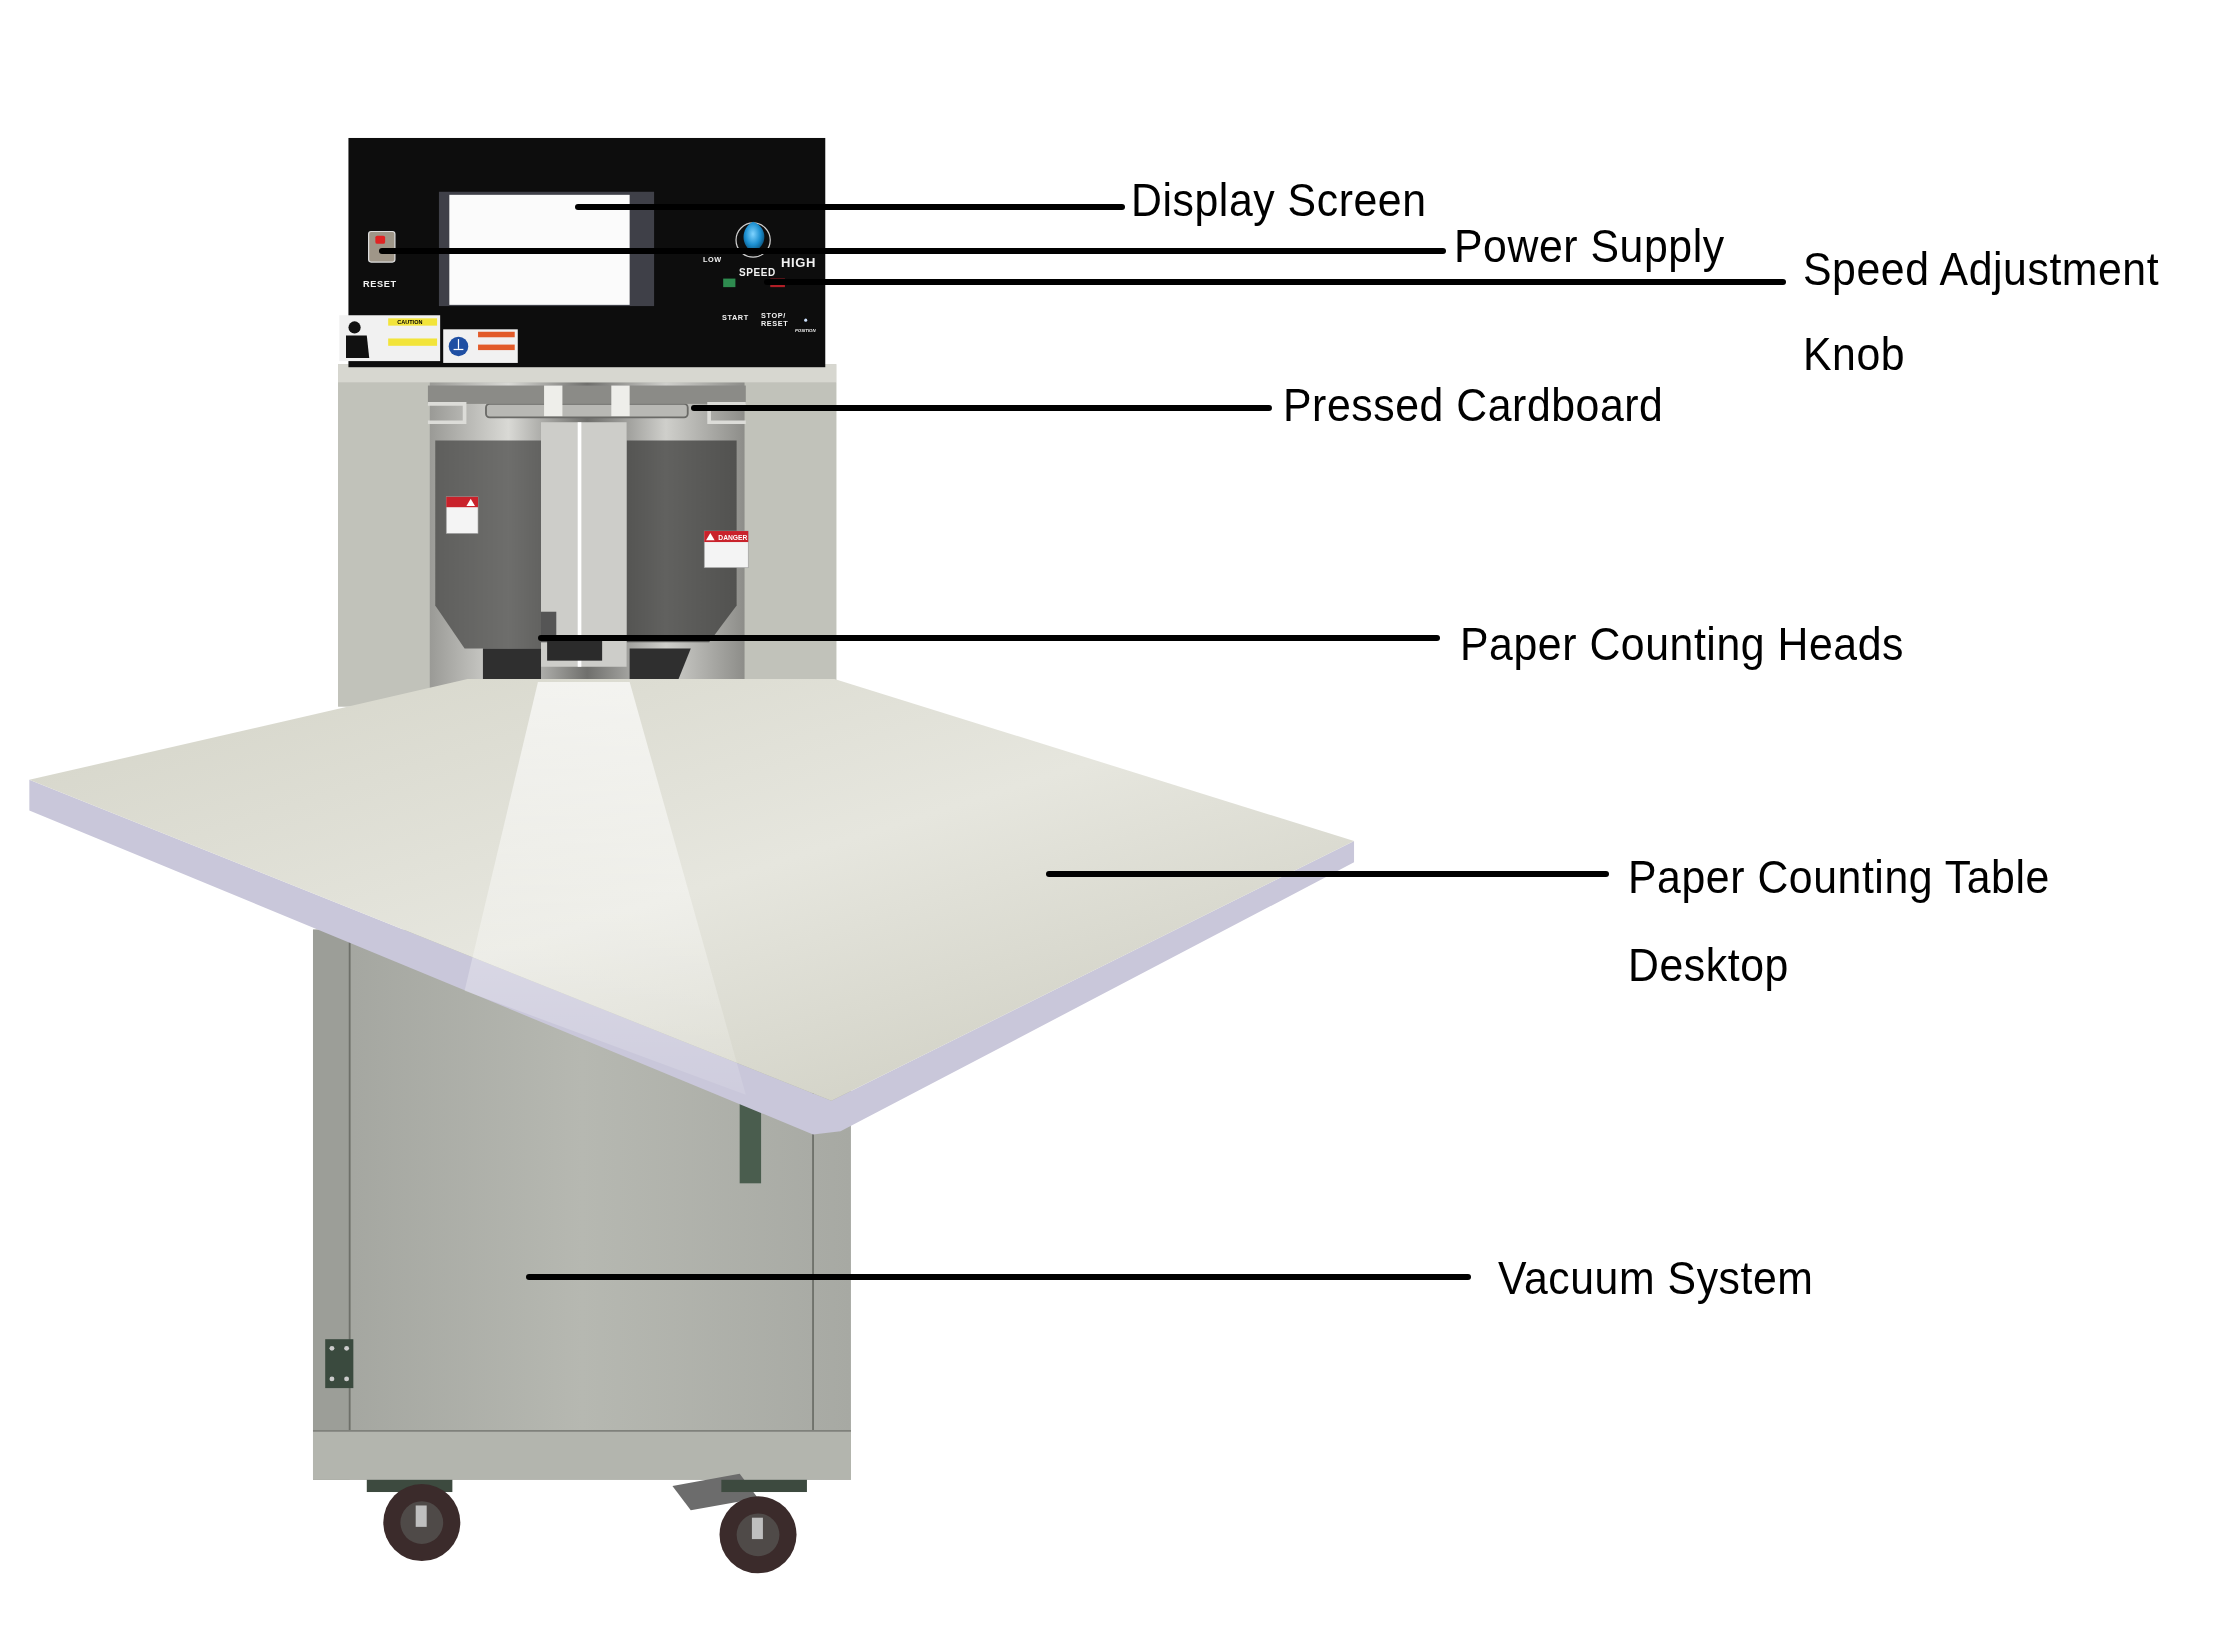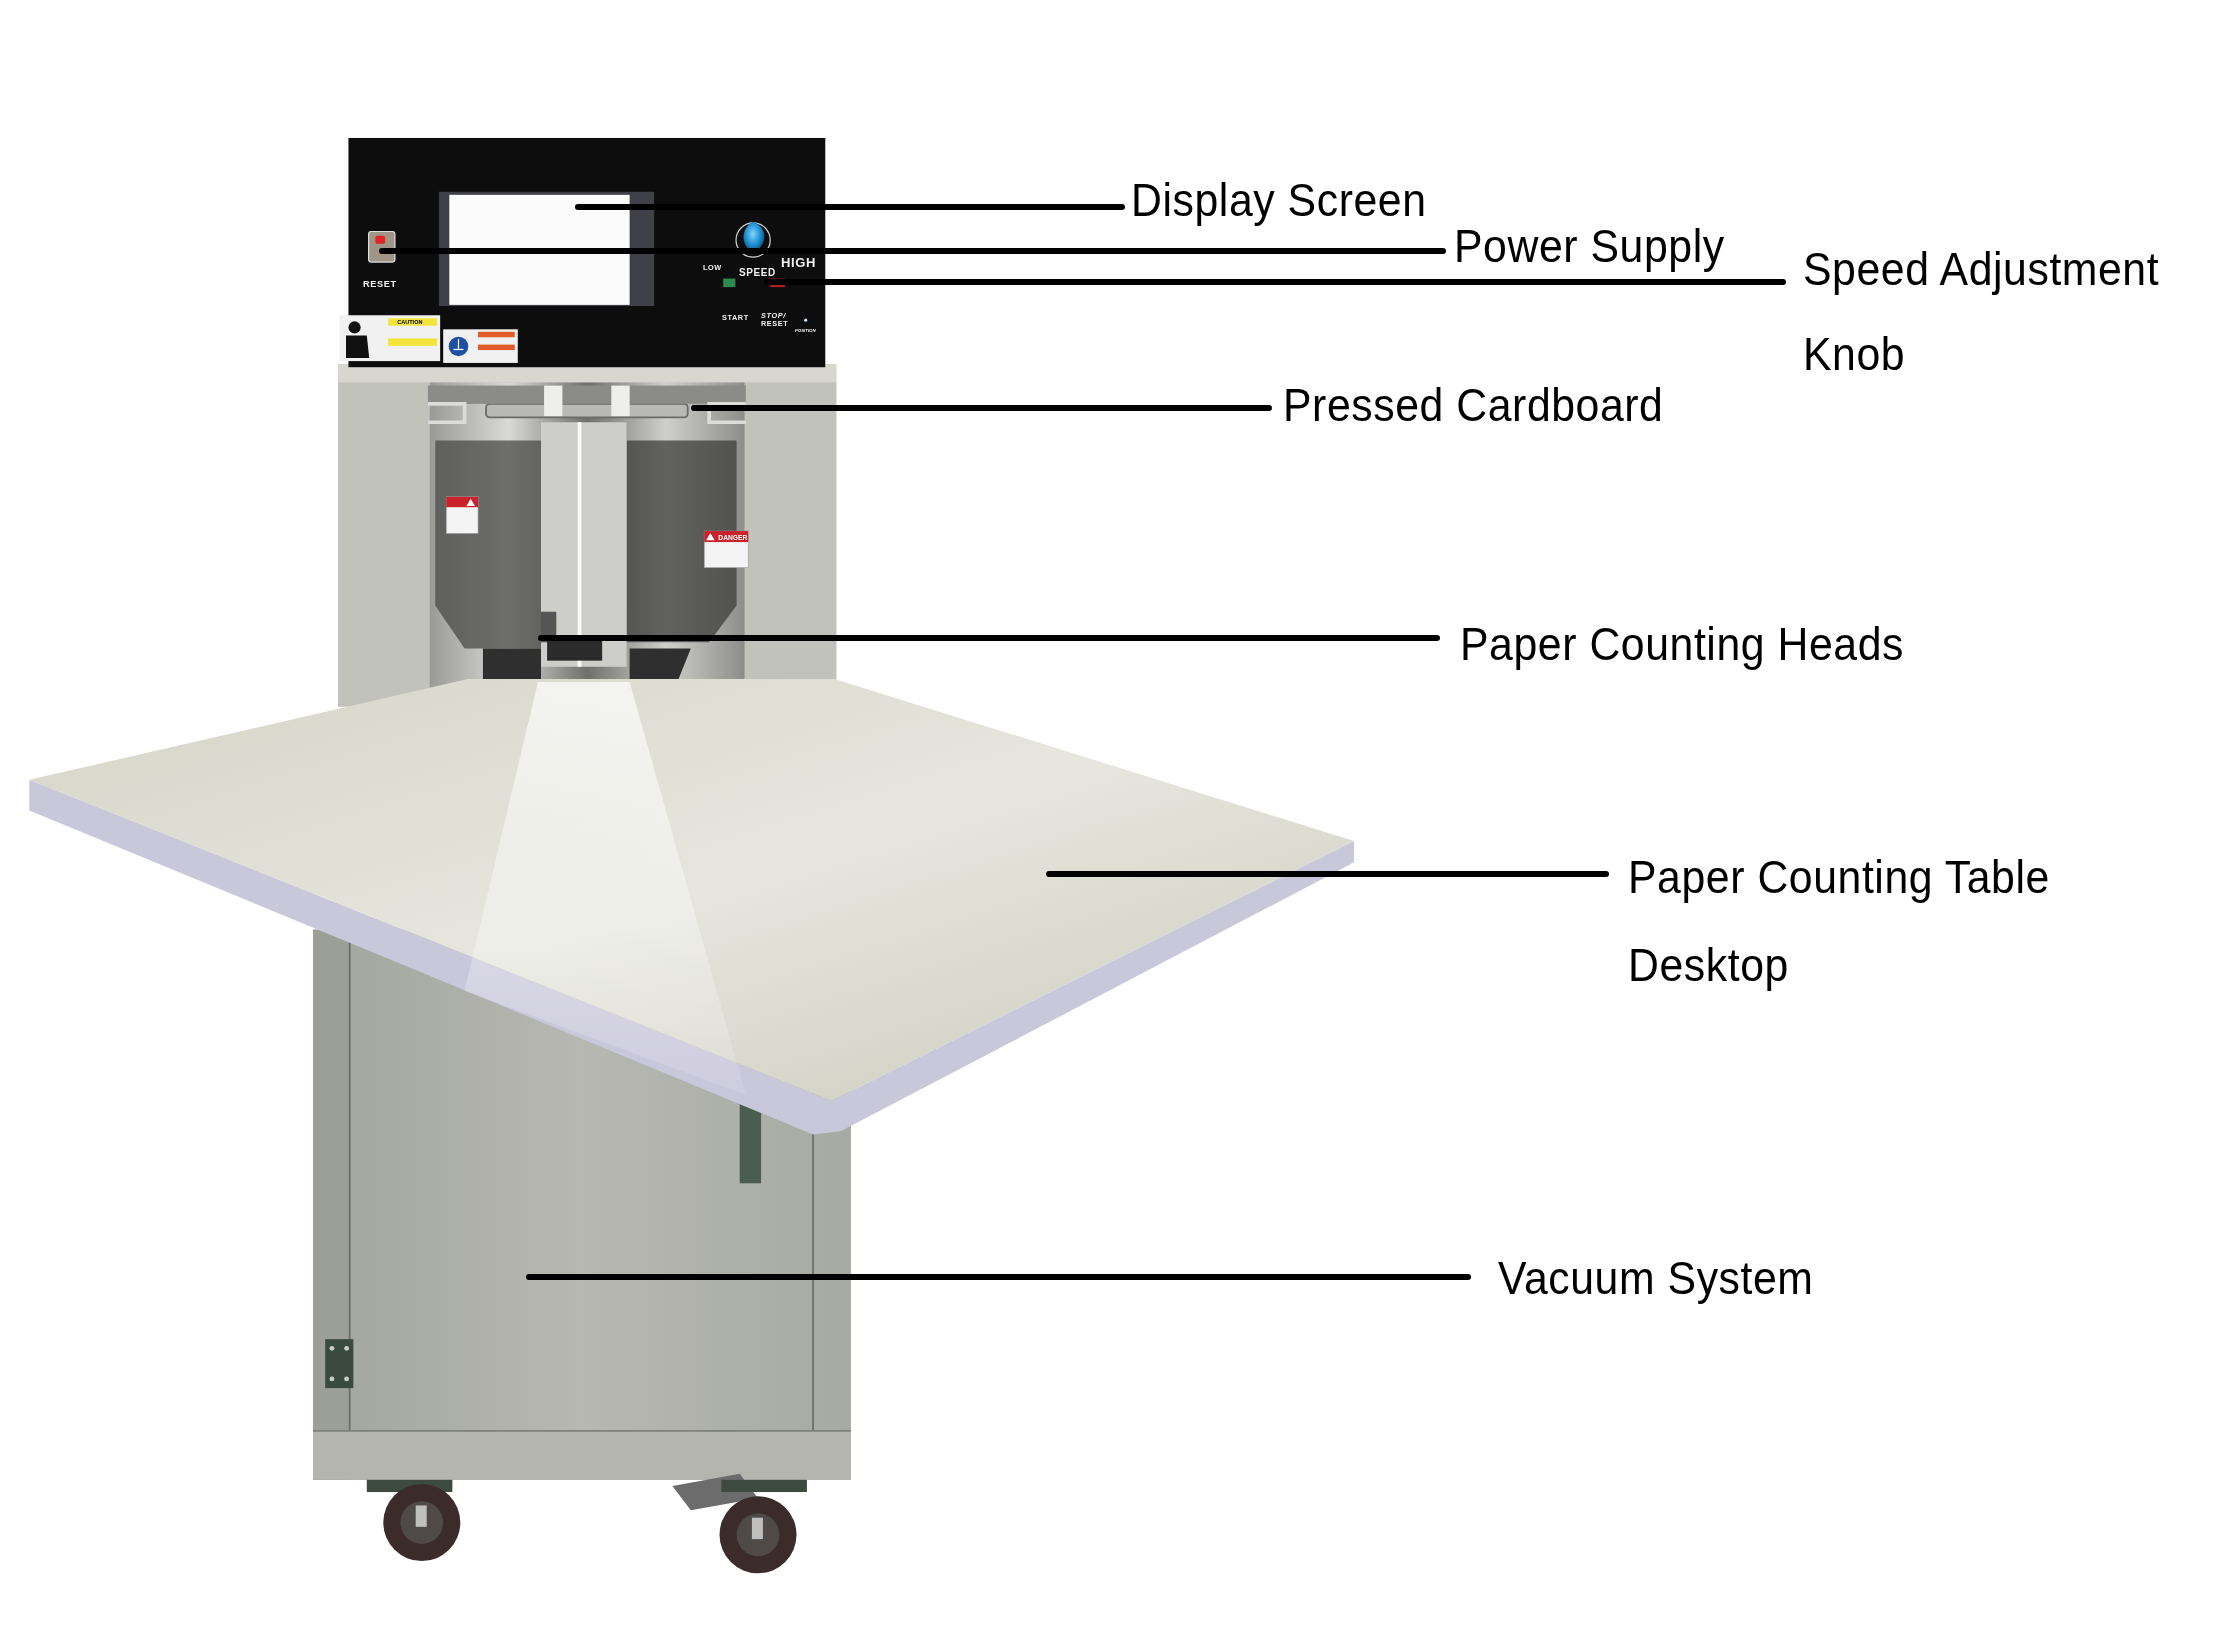--- a/index.html
+++ b/index.html
@@ -159,25 +159,25 @@
 
     <path d="M 48 1275 L 48 1325 L 1330 1855 L 1375 1850 L 2215 1410 L 2215 1375 L 1360 1800 L 48 1275 Z" fill="#c9c7da"></path>
 
     <path d="M 48 1275 L 765 1110 L 1365 1110 L 2215 1375 L 1360 1800 Z" fill="url(#tableTop)"></path>
 
     <path d="M 880 1115 L 1030 1115 L 1220 1790 L 760 1620 Z" fill="url(#beam)" opacity="0.7"></path>
   </g>
 </svg>
 
 <span class="panel-text" style="left:363px; top:280px;">RESET</span>
-<span class="panel-text" style="left:703px; top:264px; font-size:7.3px;">LOW</span>
+<span class="panel-text" style="left:703px; top:256px; font-size:7.3px;">LOW</span>
 <span class="panel-text" style="left:781px; top:256px; font-size:13px;">HIGH</span>
 <span class="panel-text" style="left:739px; top:268px; font-size:10px;text-align:right;">SPEED</span>
 <span class="panel-text" style="left:722px; top:314px; font-size:7.3px;text-align:right;">START</span>
-<span class="panel-text" style="left:761px; top:312px; font-size:7.3px;font-style:italic;">STOP/</span>
+<span class="panel-text" style="left:761px; top:312px; font-size:7.3px;">STOP/</span>
 <span class="panel-text" style="left:761px; top:320px; font-size:7.3px;">RESET</span>
 <span class="panel-text small" style="left:795px; top:329px;">POSITION</span>
 
 <div class="callout-line" style="left:575px; top:204px; width:550px;"></div>
 <div class="callout-line" style="left:379px; top:248px; width:1067px;"></div>
 <div class="callout-line" style="left:764px; top:279px; width:1022px;"></div>
 <div class="callout-line" style="left:691px; top:405px; width:581px;"></div>
 <div class="callout-line" style="left:538px; top:635px; width:902px;"></div>
 <div class="callout-line" style="left:1046px; top:871px; width:563px;"></div>
 <div class="callout-line" style="left:526px; top:1274px; width:945px;"></div>

